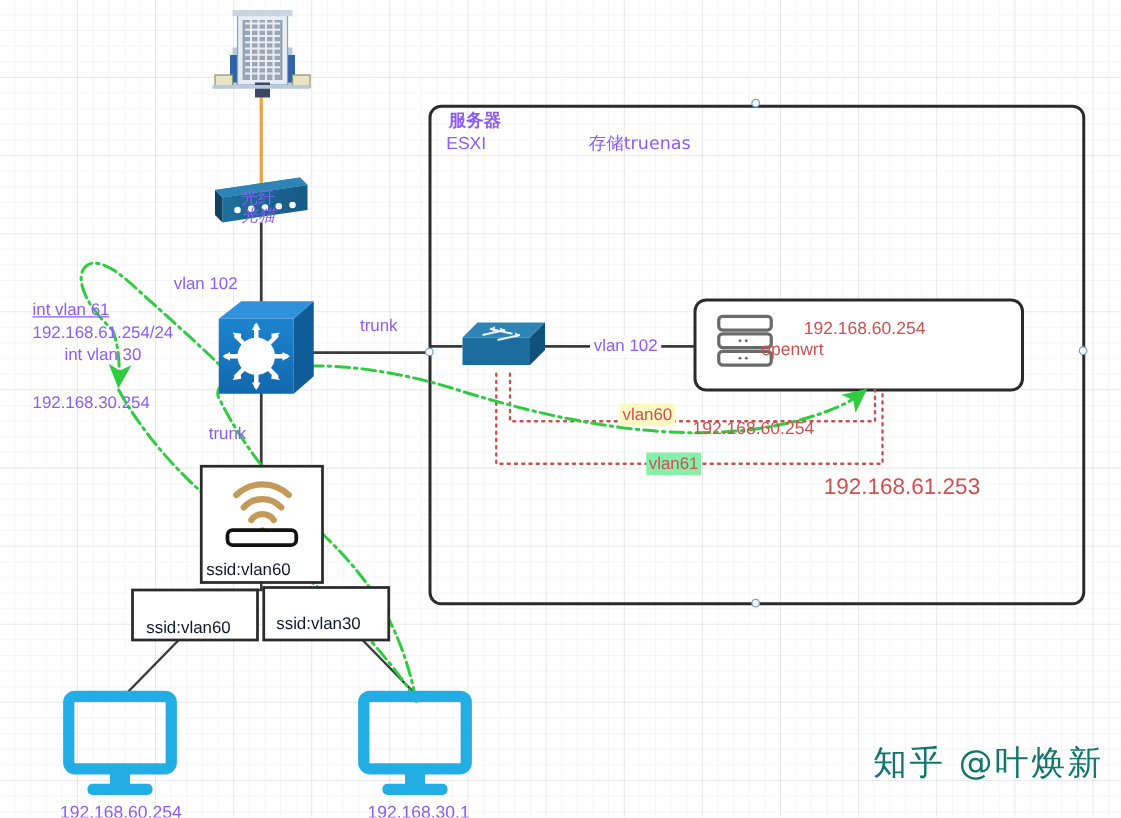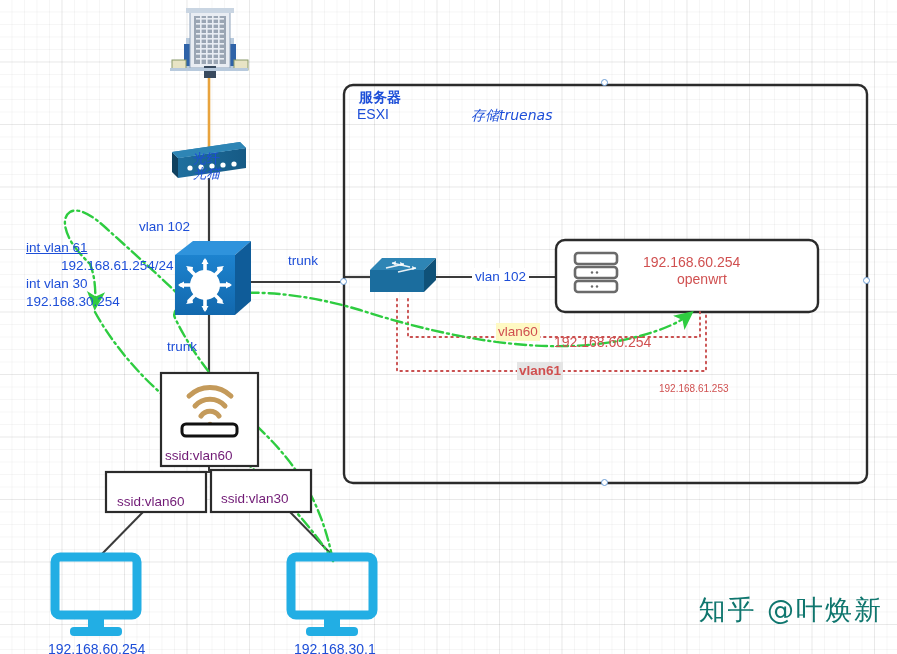--- a/index.html
+++ b/index.html
@@ -16,31 +16,31 @@
       linear-gradient(to right, rgba(0,0,0,0.055) 1px, transparent 1px),
       linear-gradient(to bottom, rgba(0,0,0,0.055) 1px, transparent 1px),
       linear-gradient(to right, rgba(0,0,0,0.035) 1px, transparent 1px),
       linear-gradient(to bottom, rgba(0,0,0,0.035) 1px, transparent 1px);
     background-size:62.5px 62.5px, 62.5px 62.5px, 12.5px 12.5px, 12.5px 12.5px;
     background-position:-1px -1px, -1px -1px, -1px -1px, -1px -1px;
   }
   #svgroot{position:absolute;left:0;top:0;}
   .lbl{
     position:absolute;
-    color:#1d4ed8;
+    color:#8b5cf6;
     font-size:13.5px;
     line-height:18px;
     white-space:pre;
     letter-spacing:0px;
   }
   .lbl-red{color:#d05050;}
   .lbl-cn{font-family:"DejaVu Sans","Liberation Sans",sans-serif;}
   .boxlbl{
     position:absolute;
-    color:#701a75;
+    color:#0f172a;
     font-size:13.5px;
     white-space:nowrap;
   }
   .wmk{
     position:absolute;
     right:14px;bottom:26px;
     font-size:27px;
     color:#0f766e;
     letter-spacing:2px;
     font-family:"DejaVu Sans","Liberation Sans",sans-serif;
@@ -244,36 +244,36 @@
 <div class="lbl lbl-cn" style="left:193px;top:105px;margin-top:44px;">光纤</div>
 <div class="lbl lbl-cn" style="left:193px;top:164px;font-style:italic;">光猫</div>
 
 <div class="lbl" style="left:139px;top:218px;">vlan 102</div>
 <div class="lbl" style="left:288px;top:252px;">trunk</div>
 <div class="lbl" style="left:167px;top:338px;">trunk</div>
 <div class="lbl" style="left:472px;top:268px;background:#fff;padding:0 3px;">vlan 102</div>
 
 <div style="position:absolute;left:26px;top:239px;">
   <div class="lbl" style="position:static;text-decoration:underline;">int vlan 61</div>
-  <div class="lbl" style="position:static;margin-left:35px;">192.168.61.254/24</div>
-  <div class="lbl" style="position:static;">int vlan 30</div>
-  <div class="lbl" style="position:static;">192.168.30.254</div>
+  <div class="lbl" style="position:static;">192.168.61.254/24</div>
+  <div class="lbl" style="position:static;text-align:center;">int vlan 30</div>
+  <div class="lbl" style="position:static;margin-top:20px;">192.168.30.254</div>
 </div>
 
 <div class="lbl lbl-cn" style="left:359px;top:88px;font-weight:bold;font-size:14px;">服务器</div>
 <div class="lbl" style="left:357px;top:105px;font-size:14px;">ESXI</div>
-<div class="lbl lbl-cn" style="left:471px;top:106px;font-size:14px;font-style:italic;">存储truenas</div>
+<div class="lbl lbl-cn" style="left:471px;top:106px;font-size:14px;">存储truenas</div>
 
 <div class="lbl lbl-red" style="left:643px;top:253px;font-size:14px;">192.168.60.254</div>
-<div class="lbl lbl-red" style="left:677px;top:270px;font-size:14px;">openwrt</div>
+<div class="lbl lbl-red" style="left:609px;top:270px;font-size:14px;">openwrt</div>
 
 <div class="lbl lbl-red" style="left:496px;top:323px;background:#fef9c3;padding:0 2px;">vlan60</div>
 <div class="lbl lbl-red" style="left:554px;top:333px;font-size:14px;">192.168.60.254</div>
-<div class="lbl lbl-red" style="left:517px;top:362px;background:#e5e5e5;padding:0 2px;font-weight:bold;">vlan61</div>
-<div class="lbl lbl-red" style="left:659px;top:380px;font-size:10px;">192.168.61.253</div>
+<div class="lbl lbl-red" style="left:517px;top:362px;background:#86efac;padding:0 2px;">vlan61</div>
+<div class="lbl lbl-red" style="left:659px;top:380px;font-size:18px;">192.168.61.253</div>
 
 <div class="boxlbl" style="left:165px;top:448px;">ssid:vlan60</div>
 <div class="boxlbl" style="left:117px;top:494px;">ssid:vlan60</div>
 <div class="boxlbl" style="left:221px;top:491px;text-align:center;">ssid:vlan30</div>
 
 <div class="lbl" style="left:48px;top:640px;font-size:14px;">192.168.60.254</div>
 <div class="lbl" style="left:294px;top:640px;font-size:14px;">192.168.30.1</div>
 
 <div class="wmk">知乎 @叶焕新</div>
 

